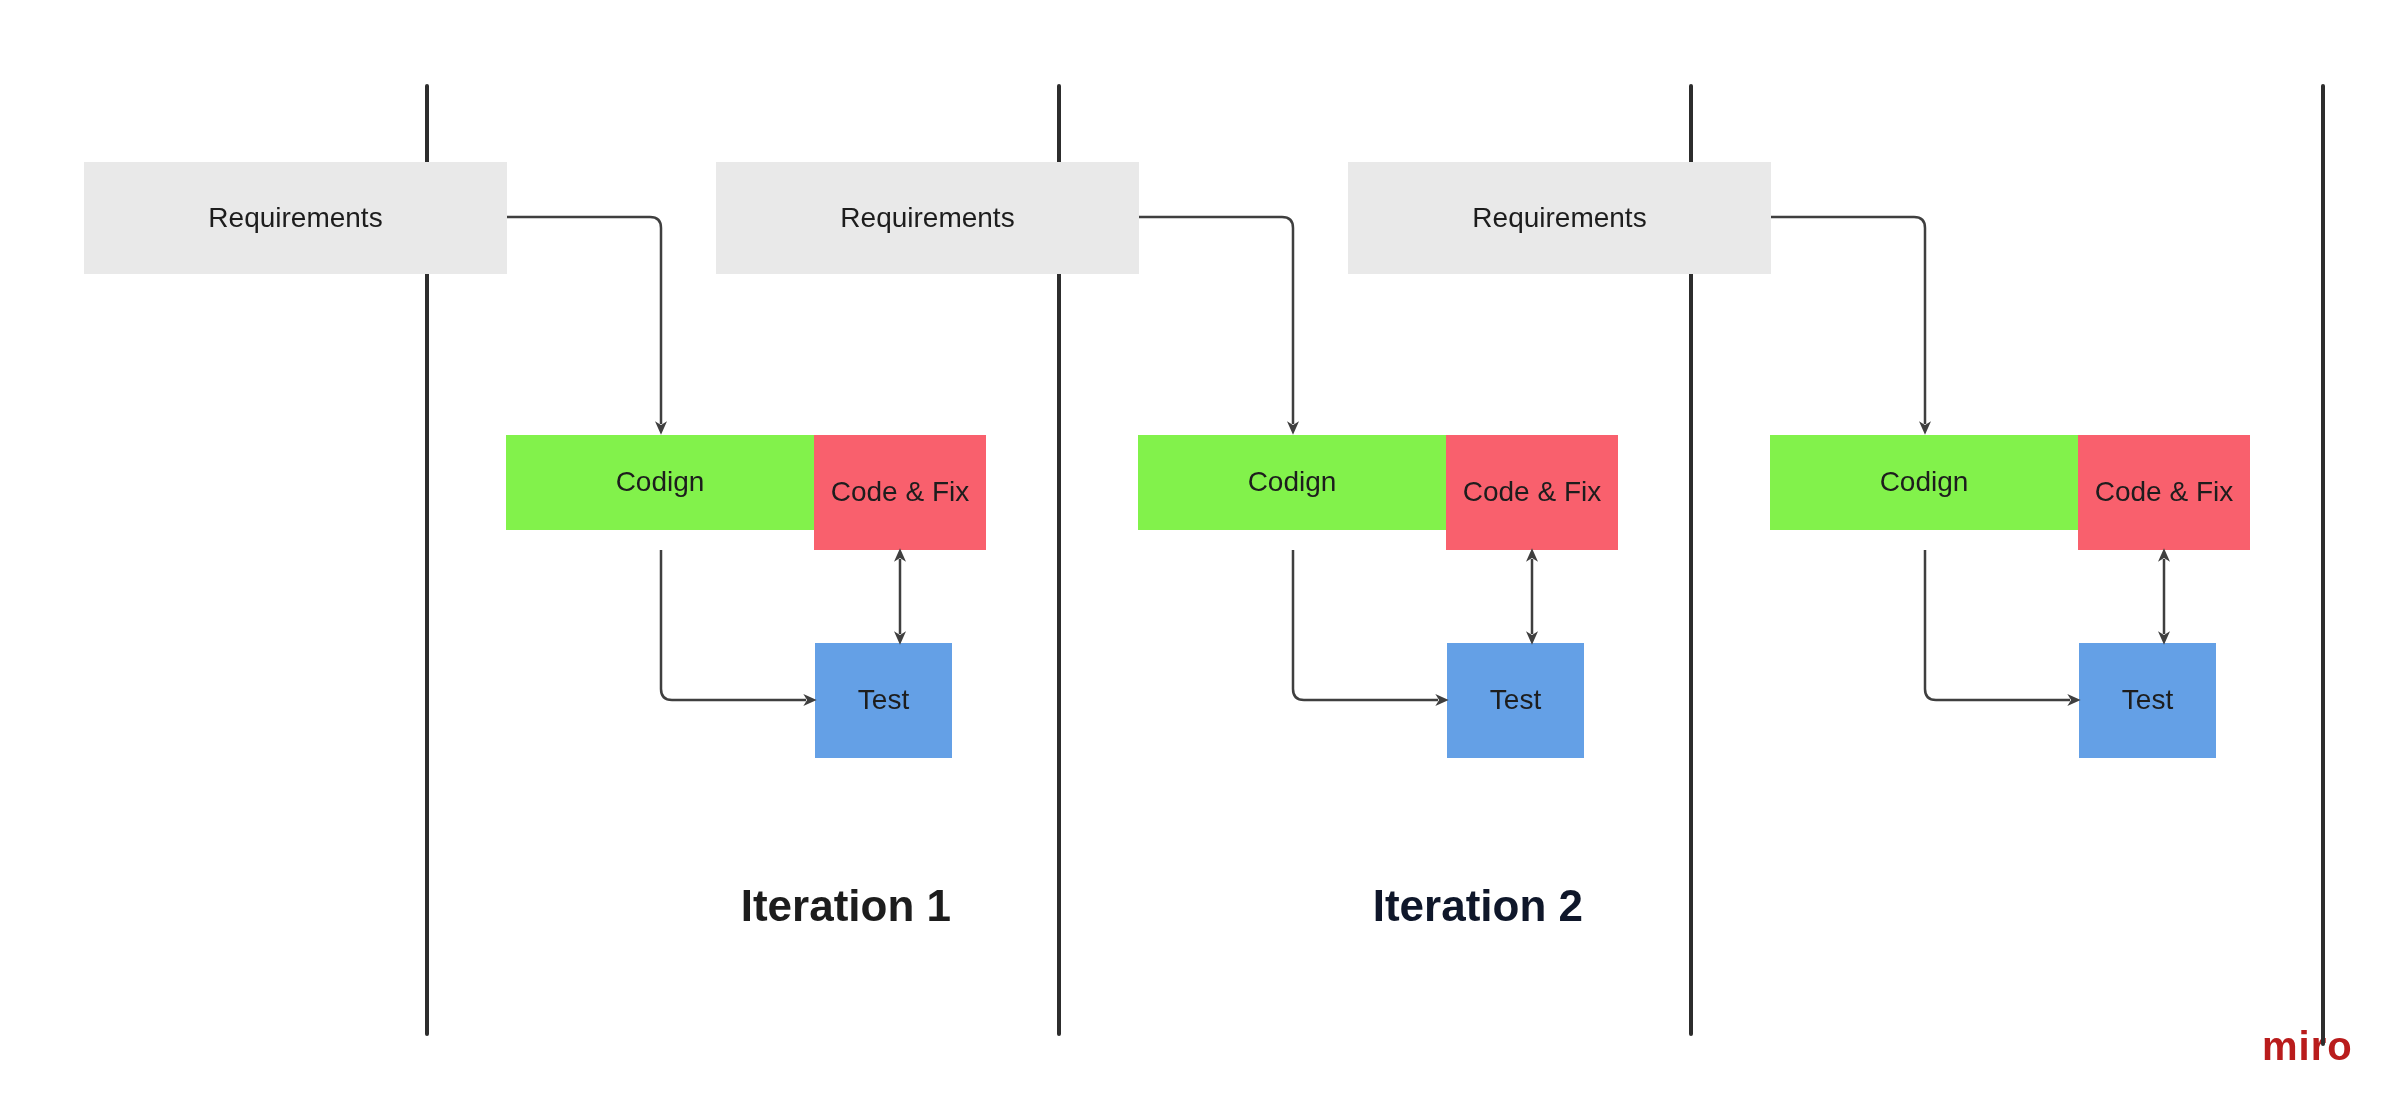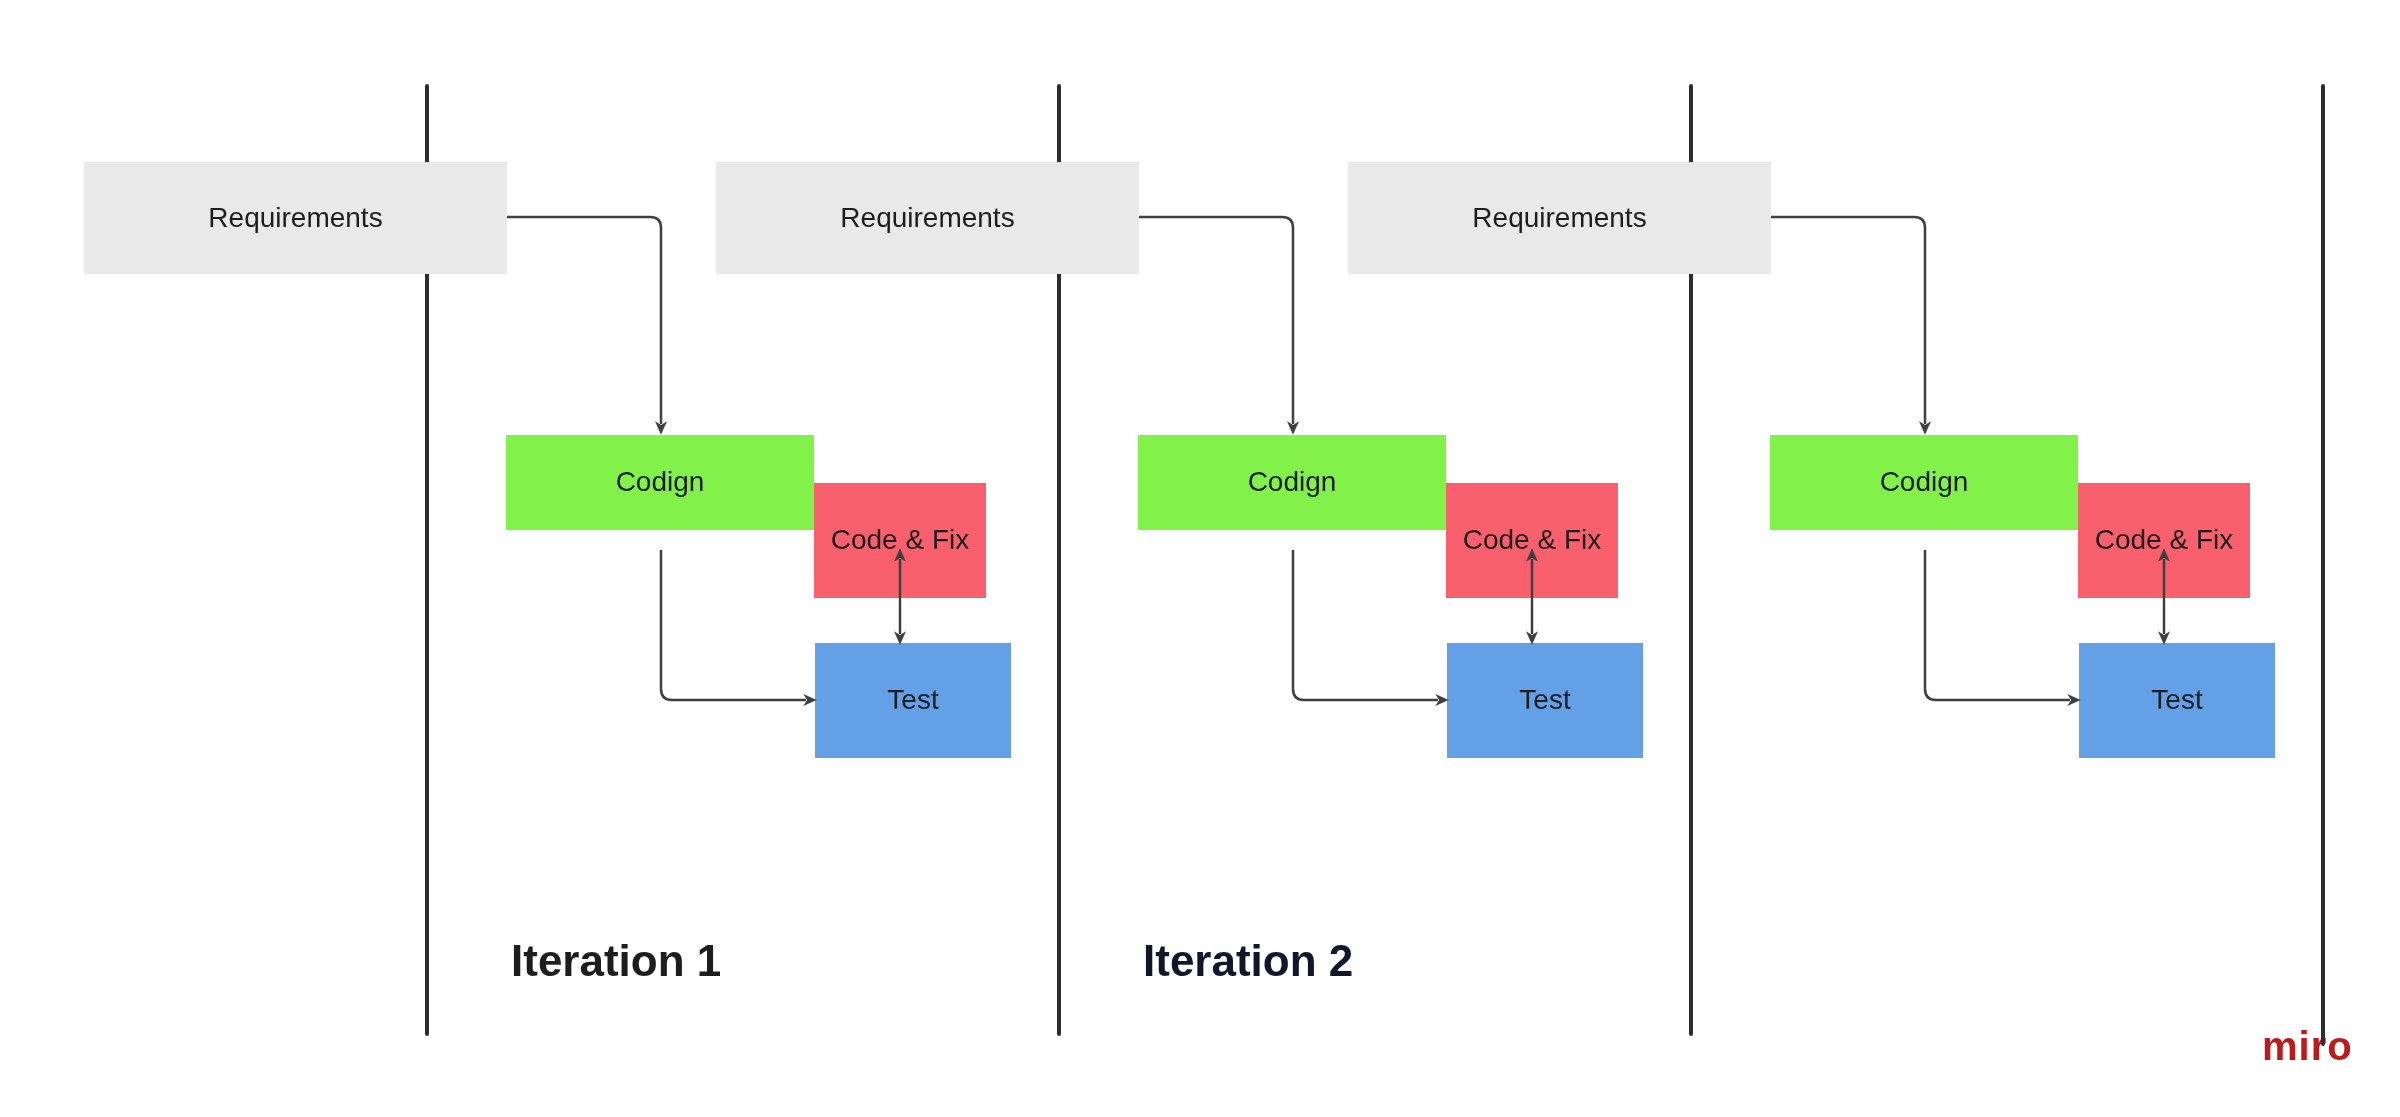--- a/index.html
+++ b/index.html
@@ -21,26 +21,26 @@
   .shape{
     position:absolute;
     display:flex;align-items:center;justify-content:center;
     text-align:center;
     color:#1d1d1d;
     font-size:28px;line-height:1.16;
     z-index:3;
   }
   .req  {top:162px;width:423px;height:112px;}
   .green{top:435px;width:308px;height:95px;}
-  .red  {top:435px;width:172px;height:115px;margin-top:48px;}
-  .test {top:643px;width:196px;height:115px;}
+  .red  {top:435px;width:172px;height:115px;}
+  .test {top:643px;width:137px;height:115px;}
 
   .iter-label{
-    position:absolute;top:935px;width:440px;height:52px;
-    display:flex;align-items:center;justify-content:flex-start;
+    position:absolute;top:880px;width:440px;height:52px;
+    display:flex;align-items:center;justify-content:flex-end;
     font-size:44px;font-weight:700;color:#1d1d1d;z-index:3;
   }
 
   #connector-layer{
     position:absolute;left:0;top:0;width:2400px;height:1117px;
     z-index:4;pointer-events:none;
   }
   #connector-layer path{pointer-events:stroke;}
 
   .watermark{

